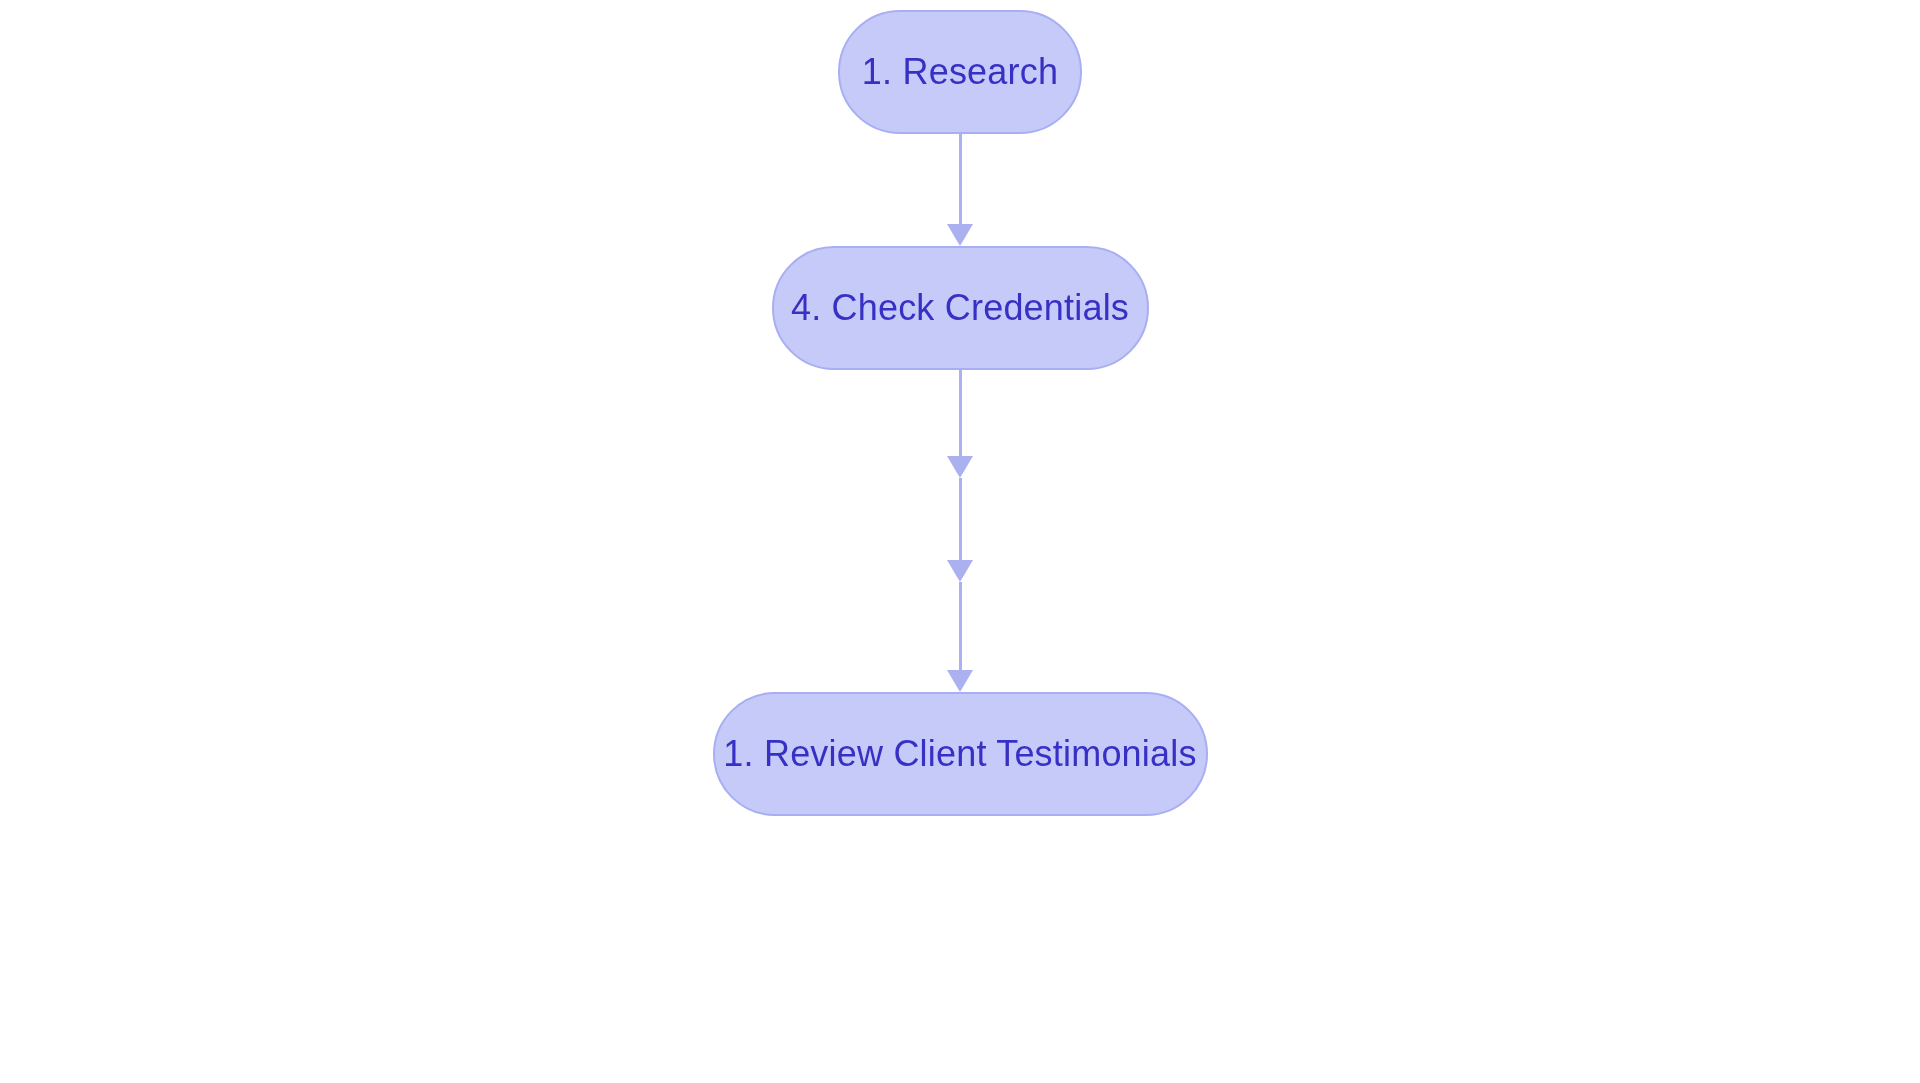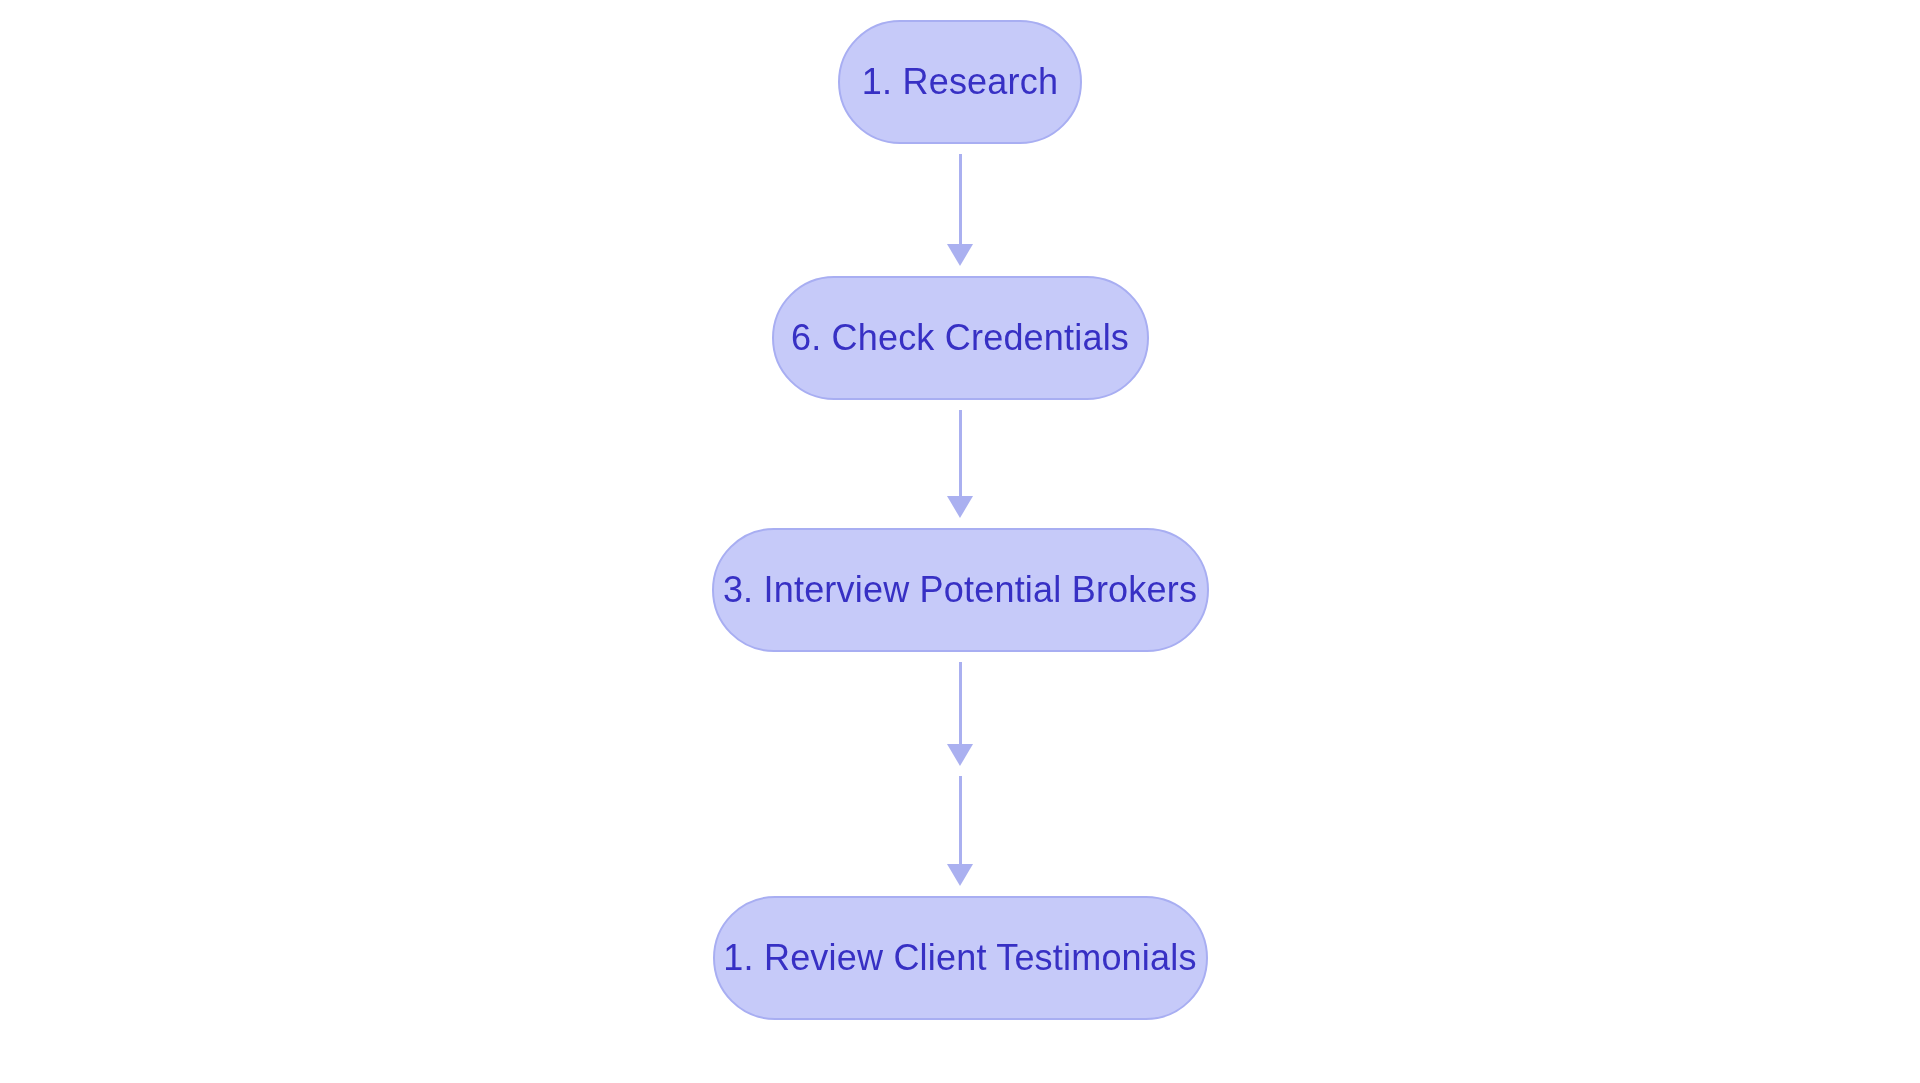--- a/index.html
+++ b/index.html
@@ -24,21 +24,20 @@
 
   .flow-stack {
     position: absolute;
     left: 0;
     top: 0;
     width: 1920px;
     height: 1083px;
     display: flex;
     flex-direction: column;
     align-items: center;
-    gap: 10px;
   }
 
   .node {
     box-sizing: border-box;
     height: 124px;
     border-radius: 62px;
     background: #c6caf9;
     border: 2px solid #a8aef2;
     color: #3730c4;
     display: flex;
@@ -107,31 +106,28 @@
     <div class="node n0">
       <span class="node-label">1. Research</span>
     </div>
 
     <div class="connector g0">
       <div class="connector-line"></div>
       <div class="connector-head"></div>
     </div>
 
     <div class="node n1">
-      <span class="node-label">6. Check Credentials</span>
+      <span class="node-label">4. Check Credentials</span>
     </div>
 
     <div class="connector g1">
       <div class="connector-line"></div>
       <div class="connector-head"></div>
     </div>
 
-    <div class="node n2">
-      <span class="node-label">3. Interview Potential Brokers</span>
-    </div>
 
     <div class="connector g2">
       <div class="connector-line"></div>
       <div class="connector-head"></div>
     </div>
 
 
     <div class="connector g3">
       <div class="connector-line"></div>
       <div class="connector-head"></div>

